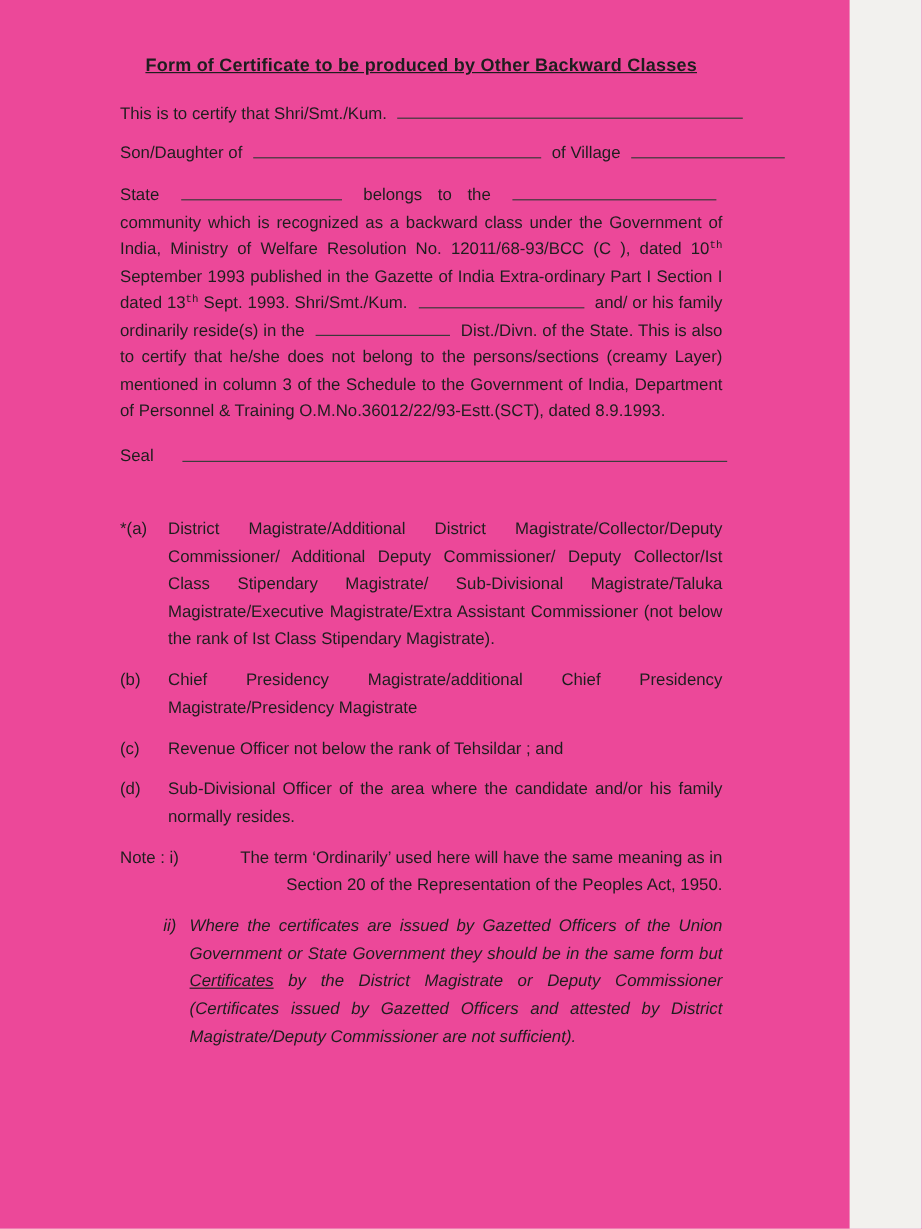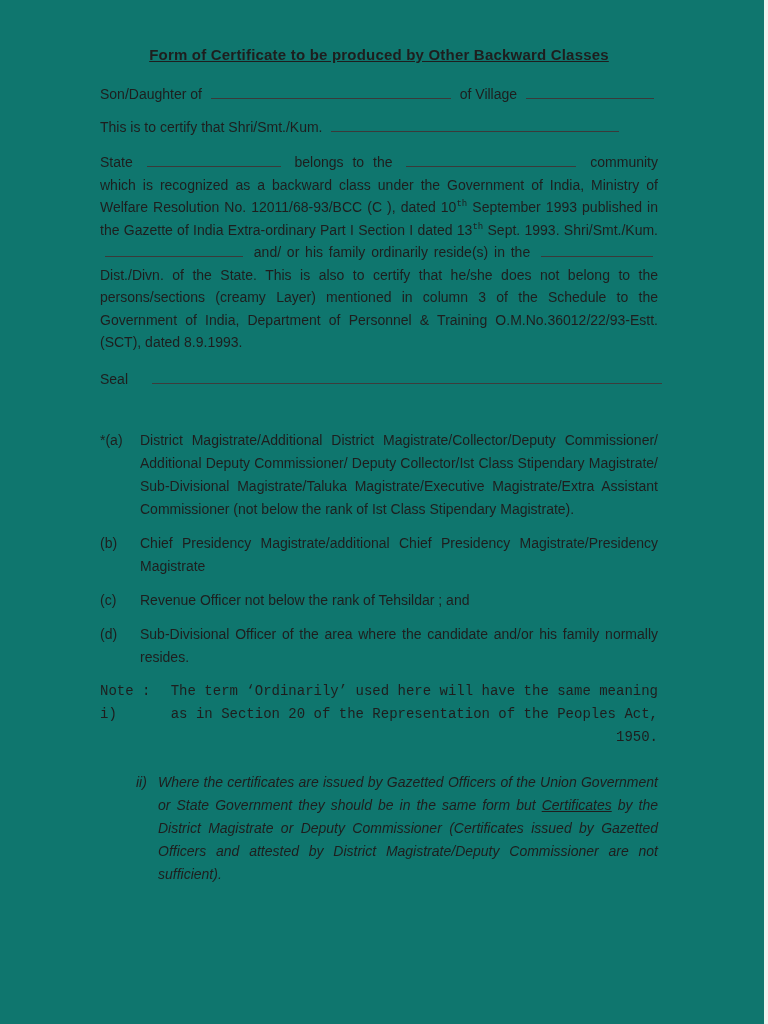--- a/index.html
+++ b/index.html
@@ -3,25 +3,25 @@
 <meta charset="utf-8">
 <style>
   * { margin: 0; padding: 0; box-sizing: border-box; }
   html, body { width: 768px; }
   body {
     background: #f2f1ee;
     font-family: "Liberation Sans", sans-serif;
     color: #1e1e1e;
   }
   .page {
-    width: 764px;
+    width: 708px;
     height: 1024px;
     padding: 46px 106px 16px 100px;
     overflow: hidden;
-    background: #0f766e;
+    background: #ec4899;
   }
   .title {
     font-size: 15px;
     font-weight: bold;
     text-decoration: underline;
     text-align: center;
     margin-bottom: 22px;
     letter-spacing: 0.2px;
   }
   .fill-row {
@@ -42,64 +42,64 @@
     line-height: 22.5px;
     text-align: justify;
     margin-top: 4px;
   }
   sup { font-size: 9px; line-height: 0; font-family: Liberation Mono, monospace; }
   .dated { font-size: 14px; margin-top: 32px; }
   .sig-block { margin-left: 318px; margin-top: 12px; font-size: 14px; }
   .sig-block .sig-line { margin-top: 16px; }
   .seal-row {
     display: flex;
-    align-items: flex-start;
+    align-items: center;
     font-size: 14px;
     margin-top: 17px;
     gap: 24px;
   }
   .seal-rule {
     flex: 1;
     border-bottom: 1.5px solid #3c3c3c;
     height: 13px;
     margin-right: -4px;
   }
   .notes { margin-top: 42px; }
   .note-item {
     display: flex;
     font-size: 14px;
     line-height: 23px;
     margin-bottom: 11px;
   }
   .note-marker { flex: 0 0 40px; }
   .note-text { flex: 1; text-align: justify; }
-  .note-i { margin-bottom: 22px; font-family: Liberation Mono, monospace; }
+  .note-i { margin-bottom: 11px; }
   .note-i .note-marker { flex: 0 0 62px; }
   .note-i .note-text { text-align: right; }
   .note-ii { margin-left: 36px; margin-bottom: 0; font-style: italic; }
   .note-ii .note-marker { flex: 0 0 22px; }
   .u-word { text-decoration: underline; }
 </style>
 </head>
 <body>
 
 <div class="page">
 
   <h1 class="title">Form of Certificate to be produced by Other Backward Classes</h1>
 
   <p class="fill-row">
+    <span>This is to certify that Shri/Smt./Kum.</span>
+    <span class="blank" style="width:288px"></span>
+  </p>
+
+  <p class="fill-row">
     <span>Son/Daughter of</span>
     <span class="blank" style="width:240px"></span>
     <span>of Village</span>
     <span class="blank" style="width:128px"></span>
-  </p>
-
-  <p class="fill-row">
-    <span>This is to certify that Shri/Smt./Kum.</span>
-    <span class="blank" style="width:288px"></span>
   </p>
 
 
   <p class="para">
     <span>State</span>
     <span class="blank" style="width:134px"></span>
     <span>belongs to the</span>
     <span class="blank" style="width:170px"></span>
     <span>community which is recognized as a backward class under the Government of India, Ministry of Welfare Resolution No. 12011/68-93/BCC (C ), dated 10</span><sup>th</sup><span> September 1993 published in the Gazette of India Extra-ordinary Part I Section I dated 13</span><sup>th</sup><span> Sept. 1993.  Shri/Smt./Kum.</span>
     <span class="blank" style="width:138px"></span>

